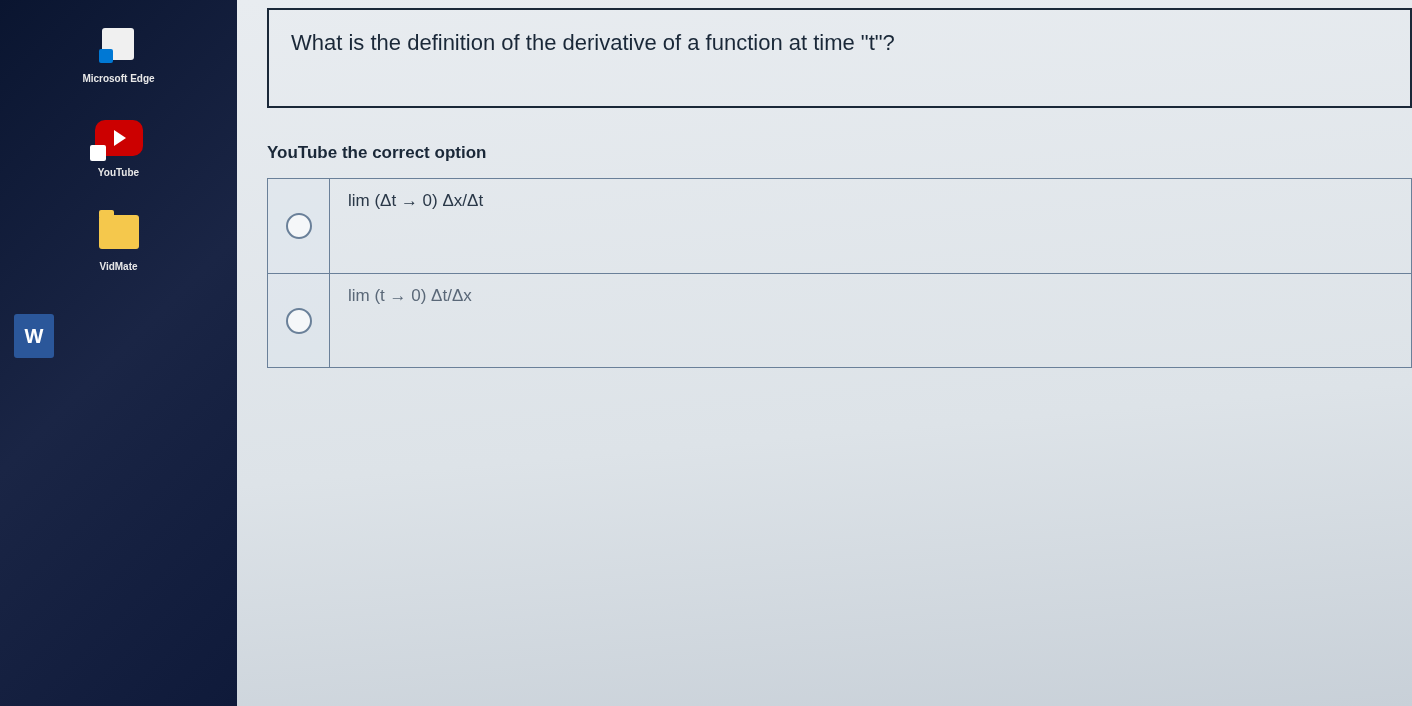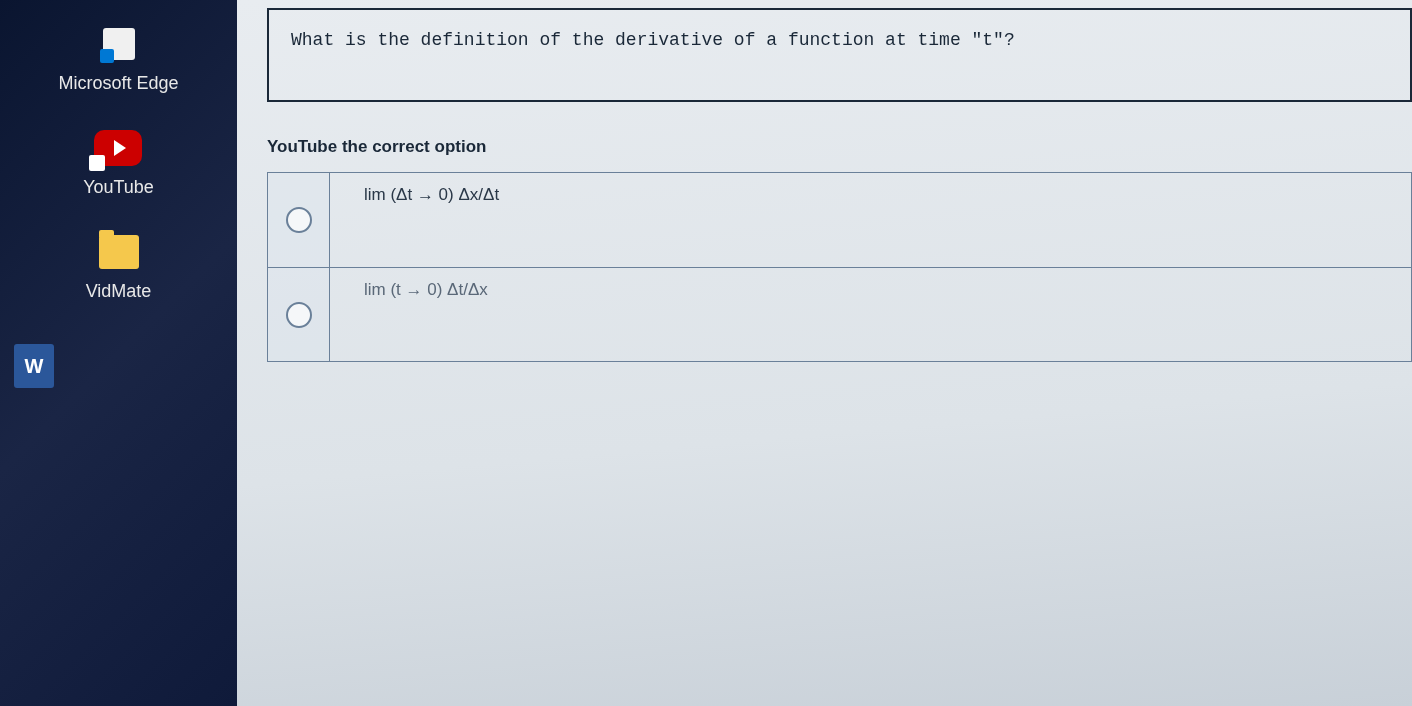--- a/index.html
+++ b/index.html
@@ -134,59 +134,57 @@
       border-radius: 3px;
       display: flex;
       align-items: center;
       justify-content: center;
       color: white;
       font-weight: bold;
       font-size: 20px;
     }
     .desktop-label {
       color: #e8e8e8;
-      font-size: 18px;
+      font-size: 10px;
       text-align: center;
-      font-weight: 400;
+      font-weight: 700;
     }
     .content-area {
       flex: 1;
       height: 706px;
       background: linear-gradient(175deg, #e8ecf0 0%, #dde3e8 60%, #c8d0d8 100%);
       padding: 0;
       position: relative;
     }
     .question-box {
       margin: 8px 0 0 30px;
       border: 2px solid #1a2838;
       padding: 20px 22px 50px 22px;
       background: transparent;
     }
     .question-text {
-      font-size: 18px;
+      font-size: 22px;
       color: #1a2838;
       font-weight: 400;
-      font-family: Liberation Mono, monospace;
     }
     .select-heading {
       margin: 35px 0 15px 30px;
       font-size: 17px;
       font-weight: bold;
       color: #1a2838;
     }
     .options-table {
       margin-left: 30px;
       width: calc(100% - 30px);
     }
     .option-row {
       display: flex;
       border: 1px solid #6a8099;
       border-bottom: none;
       min-height: 95px;
-      gap: 16px;
     }
     .option-row:last-child {
       border-bottom: 1px solid #6a8099;
     }
     .radio-cell {
       width: 62px;
       border-right: 1px solid #6a8099;
       display: flex;
       align-items: center;
       justify-content: center;

